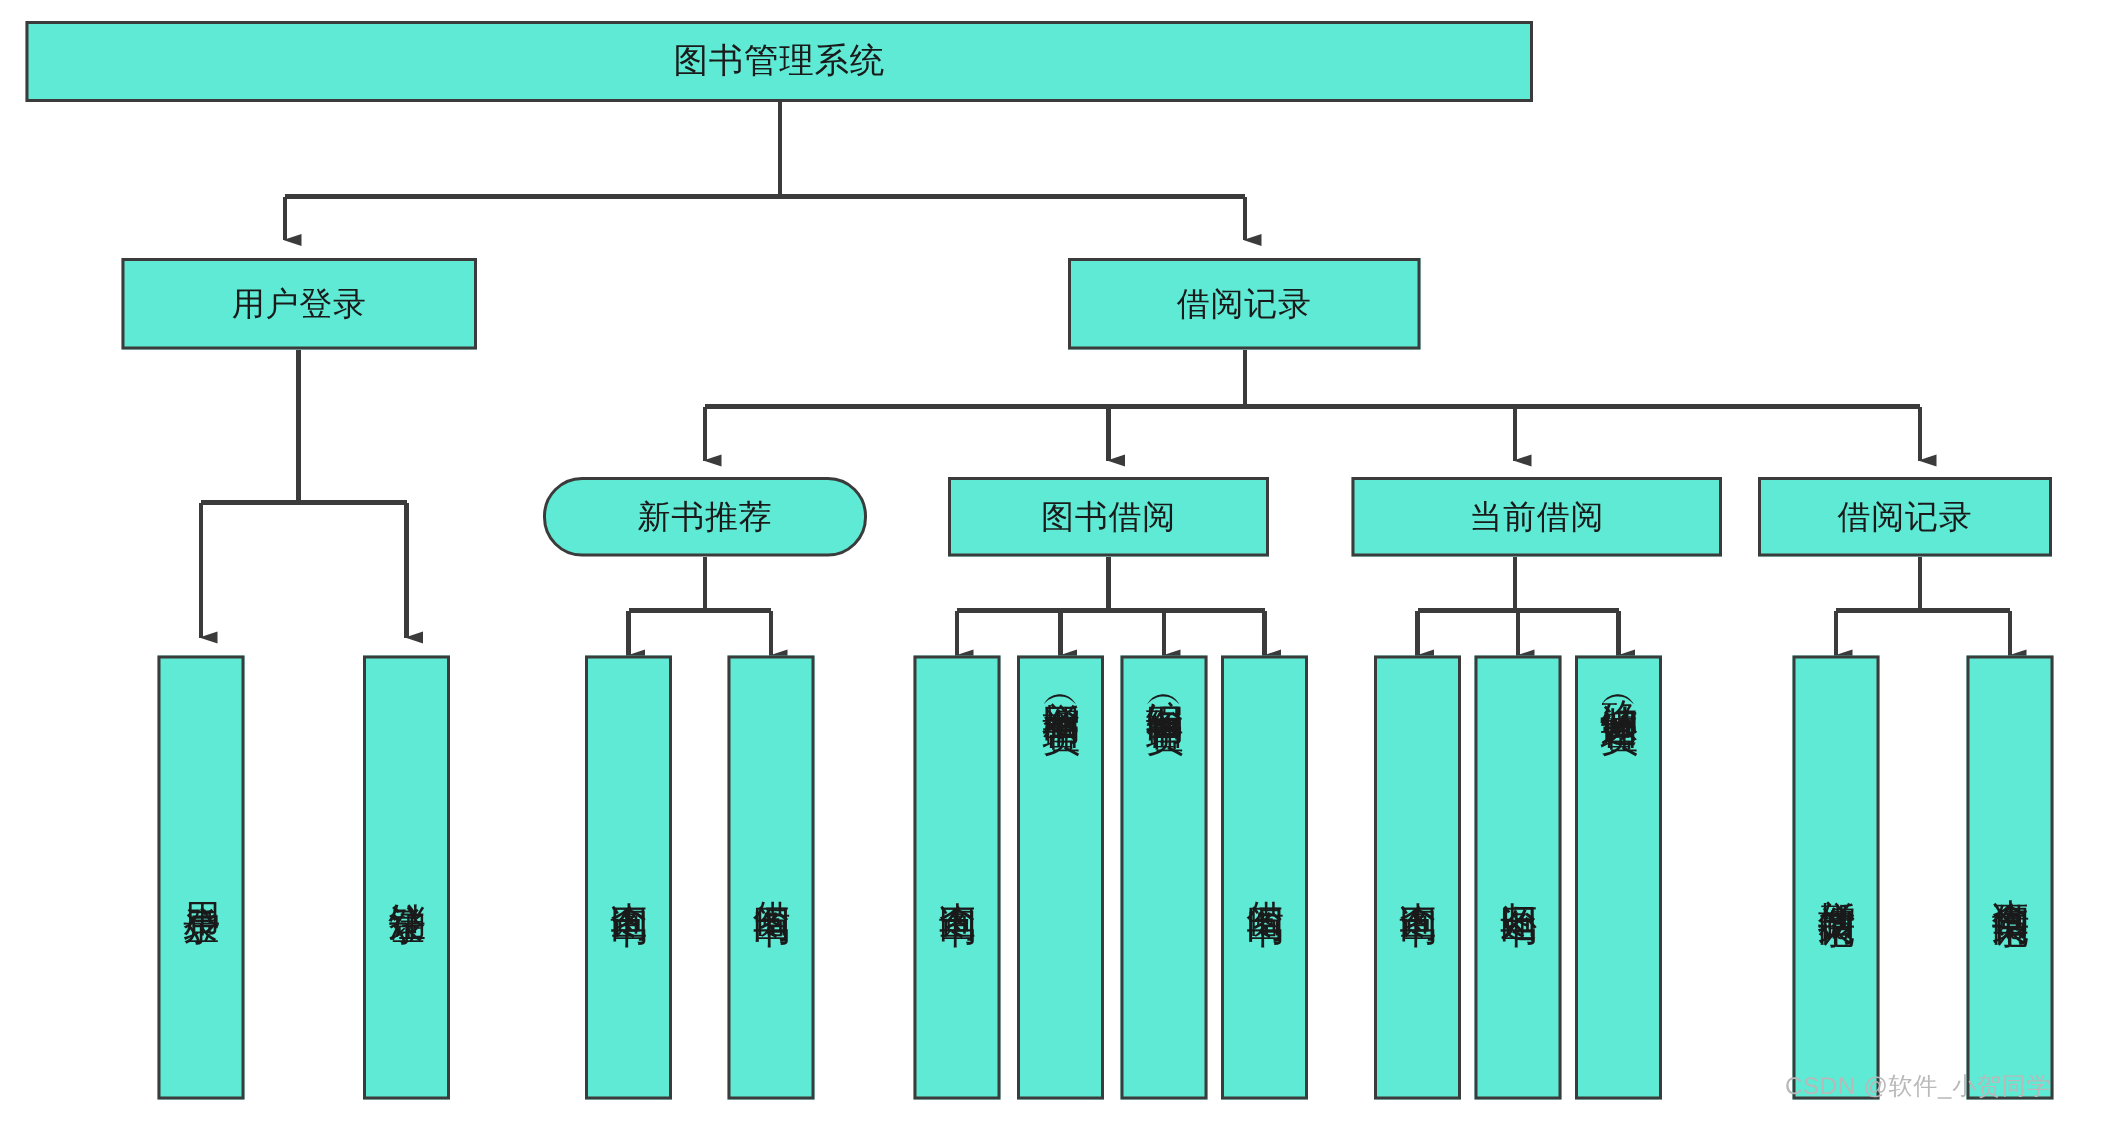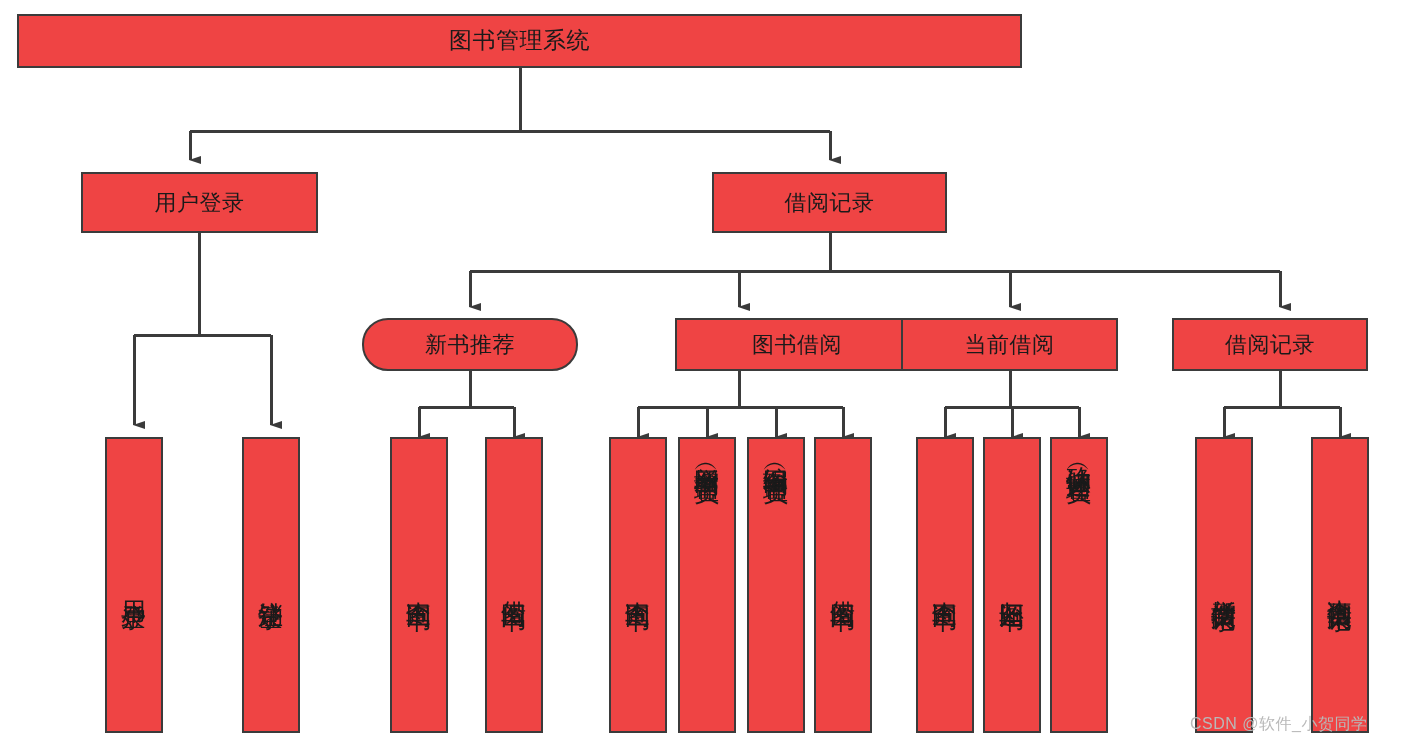--- a/index.html
+++ b/index.html
@@ -23,21 +23,21 @@
     left: 0;
     top: 0;
     width: 1405px;
     height: 747px;
     pointer-events: none;
   }
   .node {
     position: absolute;
     box-sizing: border-box;
     border: 2px solid #3b3b3b;
-    background: #ef4444;
+    background: #5eead4;
     color: #1a1a1a;
     display: flex;
     align-items: center;
     justify-content: center;
     text-align: right;
     z-index: 2;
   }
   .node .node-label {
     display: block;
     line-height: 1.18;
@@ -136,24 +136,24 @@
   <div class="node node-branch" style="left:81px; top:172px; width:237px; height:61px;">
     <span class="node-label">用户登录</span>
   </div>
   <div class="node node-branch" style="left:712px; top:172px; width:235px; height:61px;">
     <span class="node-label">借阅记录</span>
   </div>
 
   <div class="node node-branch" style="left:362px; top:318px; width:216px; height:53px;border-radius:26px;">
     <span class="node-label">新书推荐</span>
   </div>
-  <div class="node node-branch" style="left:632px; top:318px; width:244px; height:53px;margin-left:43px;">
+  <div class="node node-branch" style="left:632px; top:318px; width:214px; height:53px;">
     <span class="node-label">图书借阅</span>
   </div>
-  <div class="node node-branch" style="left:901px; top:318px; width:217px; height:53px;">
+  <div class="node node-branch" style="left:901px; top:318px; width:247px; height:53px;">
     <span class="node-label">当前借阅</span>
   </div>
   <div class="node node-branch" style="left:1172px; top:318px; width:196px; height:53px;">
     <span class="node-label">借阅记录</span>
   </div>
 
   <div class="node node-leaf leaf-short" style="left:105px; top:437px; width:58px; height:296px;">
     <span class="node-label">用户登录</span>
   </div>
   <div class="node node-leaf leaf-short" style="left:242px; top:437px; width:58px; height:296px;">

